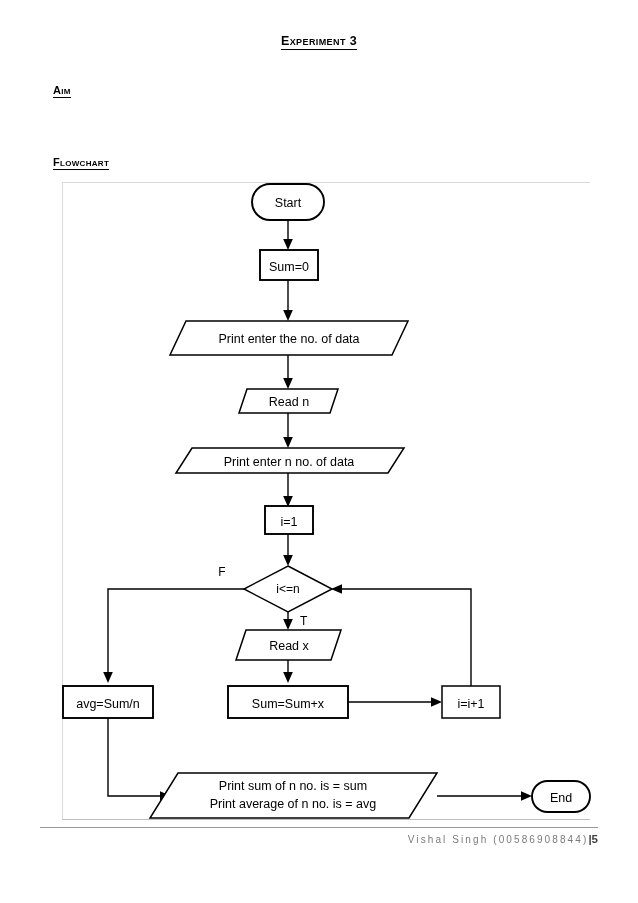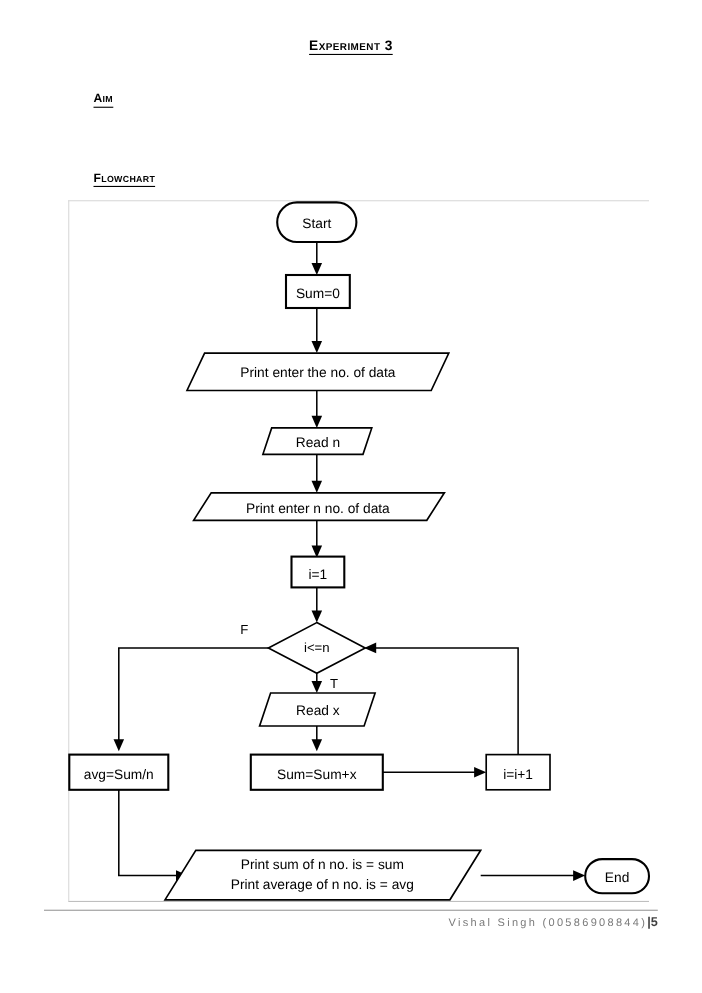--- a/index.html
+++ b/index.html
@@ -45,21 +45,20 @@
     position: absolute;
     left: 53px;
     font-size: 11px;
     font-weight: bold;
     font-variant: small-caps;
     letter-spacing: 0.3px;
   }
   .section-head span.u {
     border-bottom: 1.3px solid #000;
     padding-bottom: 1px;
-    margin-left: 32px;
   }
   #aim-head { top: 84px; }
   #flowchart-head { top: 156px; }
 
   .body-text {
     position: absolute;
     left: 53px;
     top: 108px;
     width: 540px;
     font-size: 10.5px;

